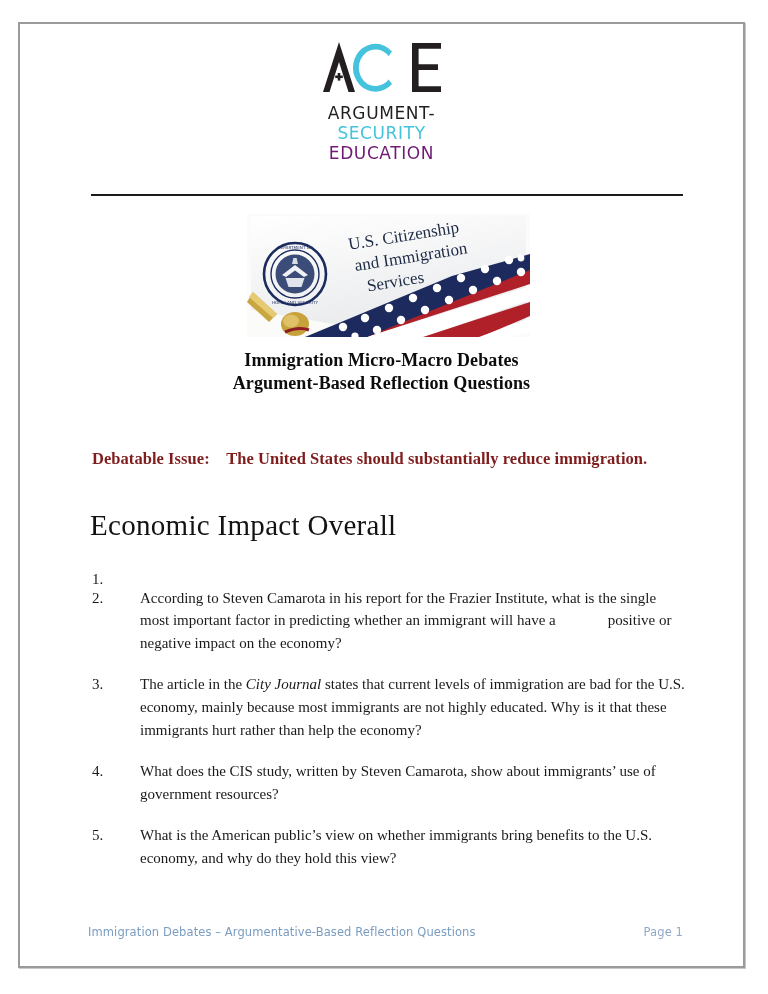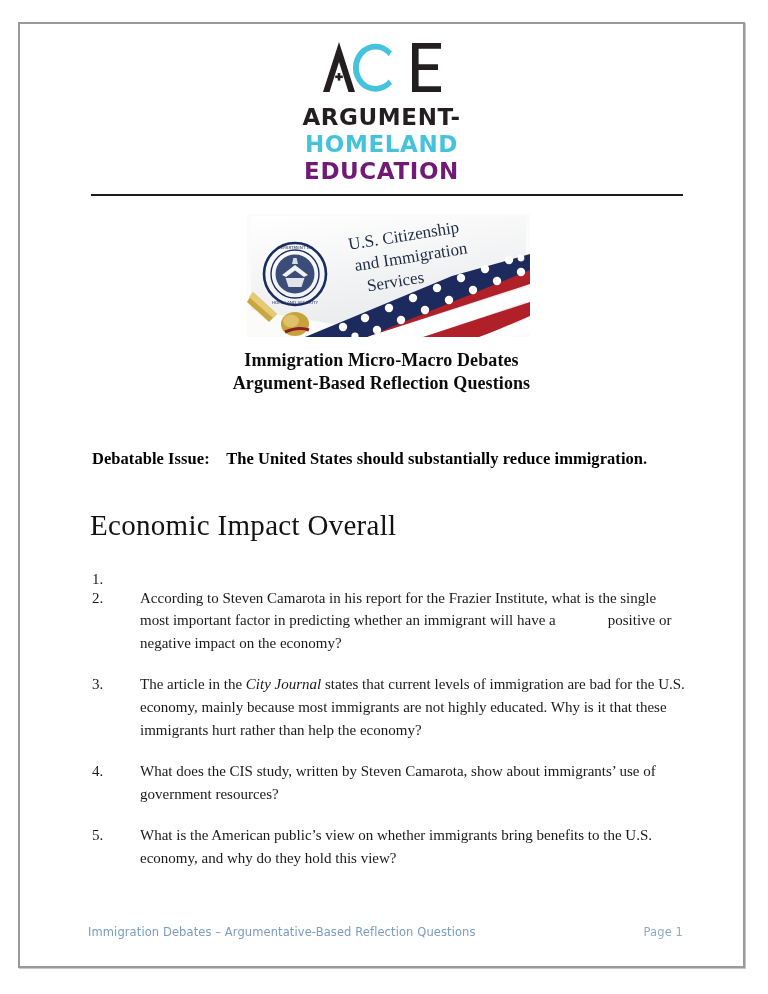--- a/index.html
+++ b/index.html
@@ -49,22 +49,22 @@
     font-family: "DejaVu Sans", sans-serif;
     font-size: 58px;
     font-weight: 400;
     letter-spacing: 1px;
   }
   .logo-ace svg { display: block; }
 
   .logo-words {
     margin-top: 6px;
     font-family: "DejaVu Sans", sans-serif;
-    font-size: 23px;
-    font-weight: 700;
+    font-size: 17px;
+    font-weight: 400;
     letter-spacing: 0.6px;
     line-height: 1.17;
   }
   .logo-words .w1 { color: #231f20; display: block; }
   .logo-words .w2 { color: #45C3DC; display: block; }
   .logo-words .w3 { color: #701a75; display: block; }
 
   
   .head-rule {
     position: absolute;
@@ -105,21 +105,21 @@
 
   
   .issue-line {
     position: absolute;
     left: 72px;
     right: 40px;
     top: 425px;
     font-family: "Liberation Serif", serif;
     font-size: 16.5px;
     font-weight: bold;
-    color: #000000;
+    color: #7f1d1d;
     letter-spacing: 0.05px;
   }
 
   
   .section-heading {
     position: absolute;
     left: 70px;
     top: 485px;
     font-family: "Liberation Serif", serif;
     font-size: 29px;
@@ -185,21 +185,21 @@
         <rect x="17.2" y="37.5" width="7.6" height="2.6" fill="#231f20"></rect>
         <rect x="19.7" y="35" width="2.6" height="7.6" fill="#231f20"></rect>
 
         <path d="M74 13.5 A22.5 24 0 1 0 74 46 L70.6 41.4 A16.8 18.3 0 1 1 70.6 18.2 Z" fill="#45C3DC"></path>
 
         <path d="M94 5 L94 54 L123 54 L123 48.2 L100.6 48.2 L100.6 32 L120 32 L120 26.3 L100.6 26.3 L100.6 10.8 L123 10.8 L123 5 Z" fill="#231f20"></path>
       </svg>
     </div>
     <div class="logo-words">
       <span class="w1">ARGUMENT-</span>
-      <span class="w2">HOMELAND</span>
+      <span class="w2">SECURITY</span>
       <span class="w3">EDUCATION</span>
     </div>
   </div>
 
   <div class="head-rule"></div>
 
   <div class="photo">
     <svg width="283" height="123" viewBox="0 0 283 123" xmlns="http://www.w3.org/2000/svg">
       <defs>
         <linearGradient id="paperg" x1="0" y1="0" x2="0.35" y2="1">

